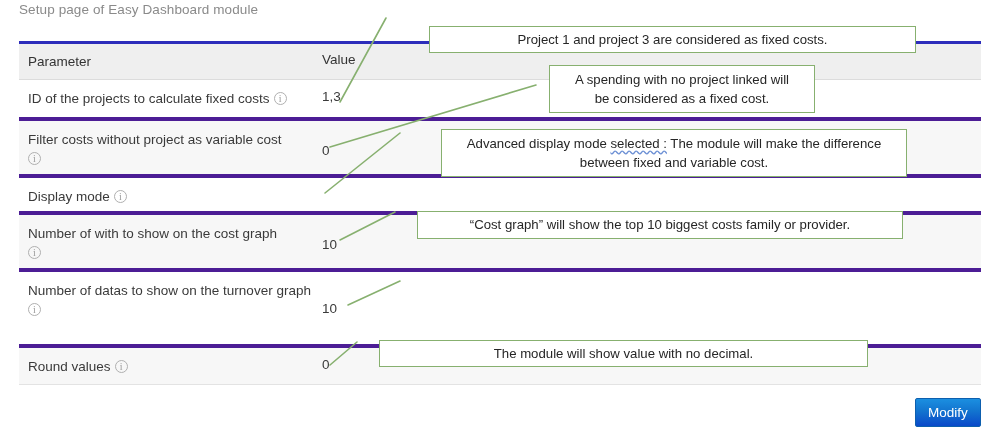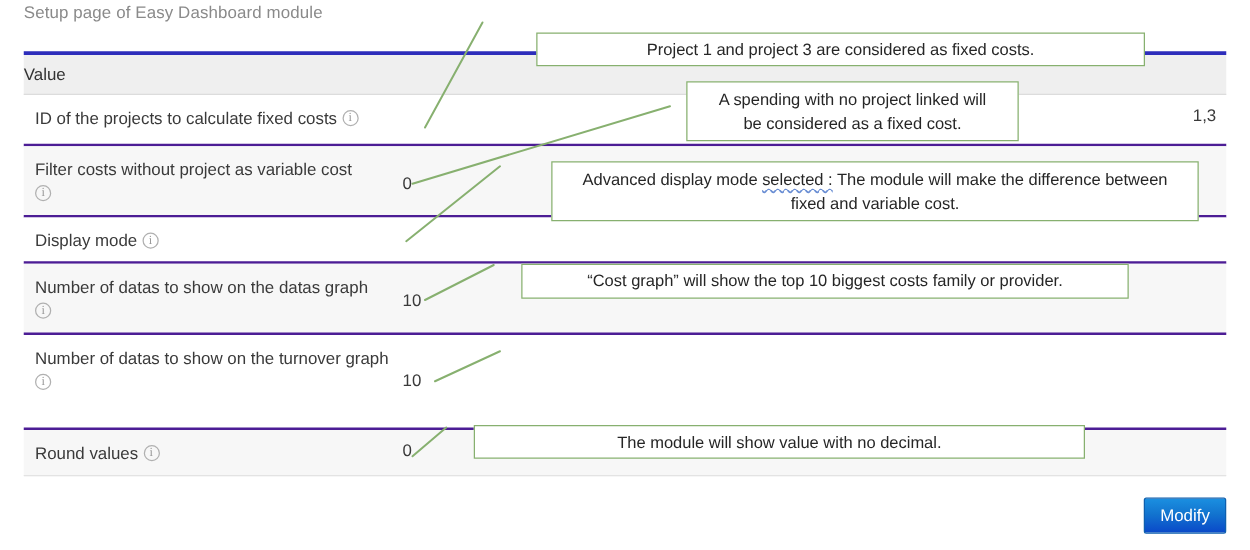--- a/index.html
+++ b/index.html
@@ -37,21 +37,21 @@
     top: 41px;
     width: 962px;
     border-top: 3px solid #2d2dbb;
     box-sizing: border-box;
   }
   .row {
     position: relative;
     display: flex;
     align-items: flex-start;
     box-sizing: border-box;
-    border-bottom: 2px solid #4c1d95;
+    border-bottom: 4px solid #4c1d95;
   }
   .row.header {
     background: #efefef;
     border-bottom: 1px solid #dcdcdc;
   }
   .row.odd  { background: #ffffff; }
   .row.even { background: #f7f7f7; }
 
   .cell-param {
     width: 303px;
@@ -72,21 +72,21 @@
   .row.header .cell-param,
   .row.header .cell-value {
     font-size: 13.5px;
     color: #333333;
     padding-top: 8px;
     padding-bottom: 8px;
   }
   .param-text { display: inline; }
 
   
-  .v-pad-1 { padding-top: 11px; text-align: right; }
+  .v-pad-1 { padding-top: 11px; }
 
   
   .info-icon {
     display: inline-block;
     width: 13px;
     height: 13px;
     border: 1px solid #b0b0b0;
     border-radius: 50%;
     position: relative;
     vertical-align: -2px;
@@ -164,20 +164,21 @@
 </head>
 <body>
 
 <div id="screen">
 
   <div class="page-title">Setup page of Easy Dashboard module</div>
 
   <div class="settings-table">
 
     <div class="row header">
+      <div class="cell-param">Parameter</div>
       <div class="cell-value">Value</div>
     </div>
 
     <div class="row odd" style="height:41px;">
       <div class="cell-param">
         <span class="param-text">ID of the projects to calculate fixed costs</span><span class="info-icon"></span>
       </div>
       <div class="cell-value v-pad-1" style="padding-top:9px;">1,3</div>
     </div>
 
@@ -191,21 +192,21 @@
 
     <div class="row odd" style="height:37px;flex-direction:column;">
       <div class="cell-param">
         <span class="param-text">Display mode</span><span class="info-icon"></span>
       </div>
       <div class="cell-value" style="padding-top:9px;">1</div>
     </div>
 
     <div class="row even" style="height:57px;">
       <div class="cell-param">
-        <span class="param-text">Number of datas to show on the datas graph</span>
+        <span class="param-text">Number of with to show on the cost graph</span>
         <span class="info-icon block"></span>
       </div>
       <div class="cell-value" style="padding-top:22px;">10</div>
     </div>
 
     <div class="row odd" style="height:76px;">
       <div class="cell-param">
         <span class="param-text">Number of datas to show on the turnover graph</span>
         <span class="info-icon block"></span>
       </div>
@@ -234,21 +235,21 @@
 
   <div class="callout" style="left:429px; top:26px; width:487px; height:27px;">
     <span>Project 1 and project 3 are considered as fixed costs.</span>
   </div>
 
   <div class="callout" style="left:549px; top:65px; width:266px; height:48px; flex-direction:column;">
     <span>A spending with no project linked will</span>
     <span>be considered as a fixed cost.</span>
   </div>
 
-  <div class="callout" style="left:441px; top:129px; width:518px; height:48px;">
+  <div class="callout" style="left:441px; top:129px; width:466px; height:48px;">
     <span><span>Advanced display mode </span><span class="spell">selected :</span><span> The module will make the difference between fixed and variable cost.</span></span>
   </div>
 
   <div class="callout" style="left:417px; top:211px; width:486px; height:28px;">
     <span>“Cost graph” will show the top 10 biggest costs family or provider.</span>
   </div>
 
 
   <div class="callout" style="left:379px; top:340px; width:489px; height:27px;">
     <span>The module will show value with no decimal.</span>

